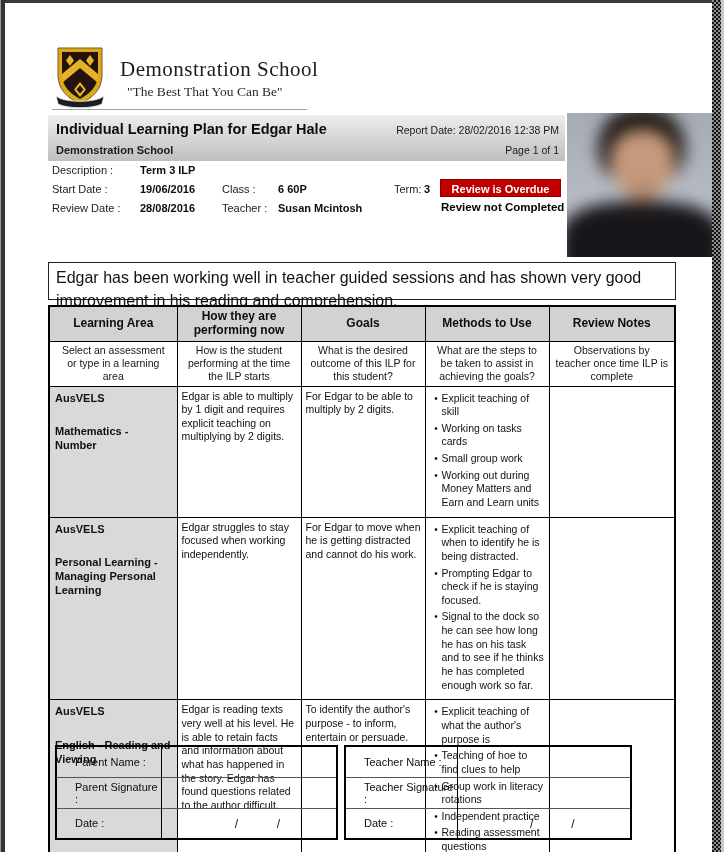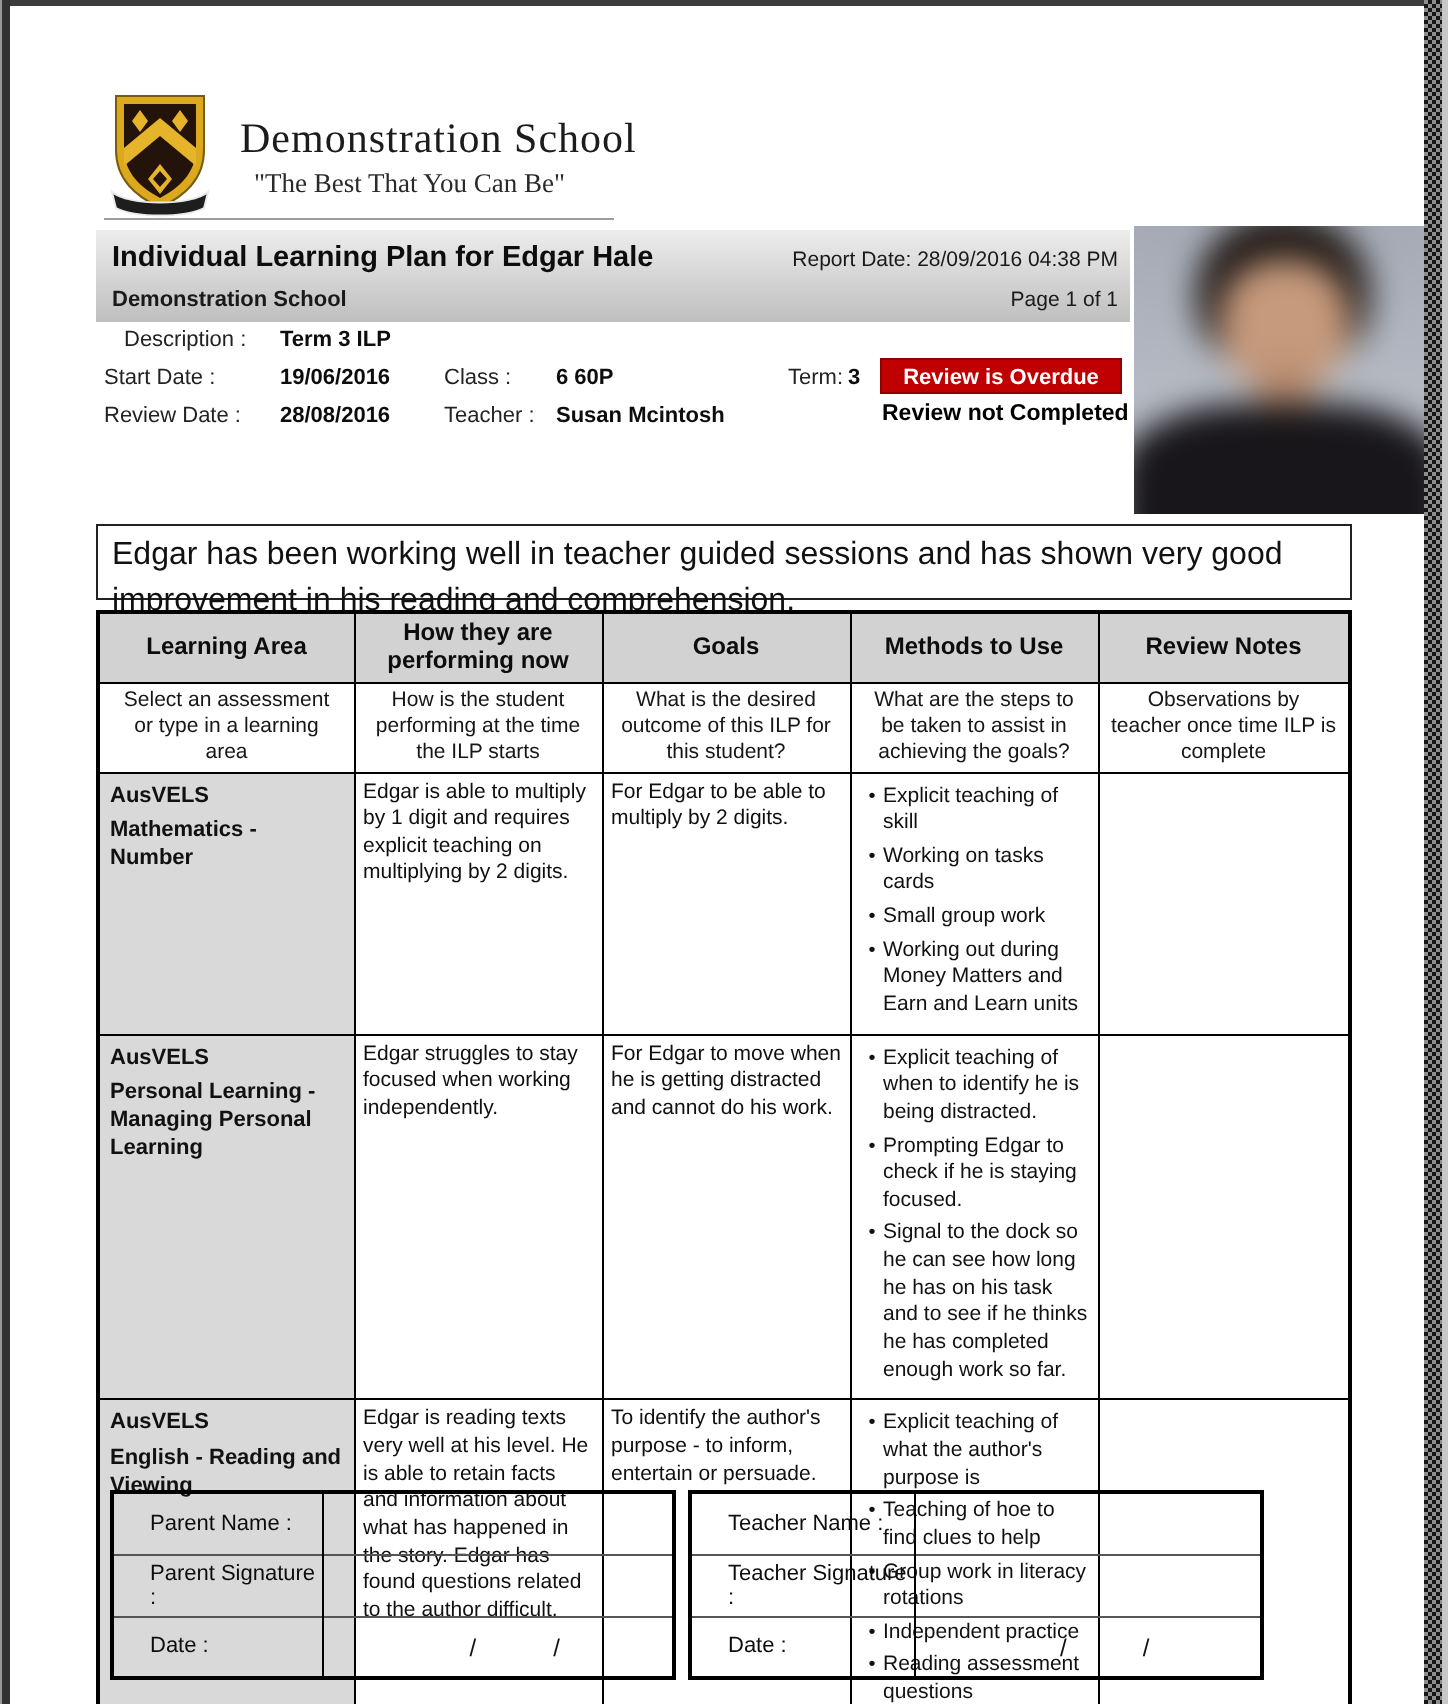--- a/index.html
+++ b/index.html
@@ -56,21 +56,21 @@
 
   
   .ilp { position:absolute; left:48px; top:305px; }
   table.ilp-t { border-collapse:collapse; table-layout:fixed; width:628px; border:2px solid #000; }
   table.ilp-t th, table.ilp-t td { border:1px solid #000; vertical-align:top; }
   th.main { height:35px; background:#d2d2d2; font-size:12px; font-weight:bold; text-align:center;
             vertical-align:middle !important; padding:2px 4px; line-height:1.15; color:#0d0d0d; }
   th.hint { height:45px; background:#fff; font-weight:normal; font-size:10.5px; text-align:center;
             vertical-align:middle !important; padding:2px 6px; line-height:1.25; color:#161616; }
   td.c-area { background:#d9d9d9; font-size:11px; font-weight:bold; padding:5px 5px; line-height:1.25; }
-  td.c-area .area-name { margin-top:4px; }
+  td.c-area .area-name { margin-top:20px; }
   td.c-text { font-size:10.5px; padding:3px 4px; line-height:1.3; color:#0f0f0f; }
   td.c-methods { font-size:10.5px; padding:5px 3px 4px 5px; line-height:1.3; }
   .bullet-item { display:flex; margin-bottom:3px; }
   .bullet-dot { width:11px; flex:0 0 11px; text-align:center; font-size:10px; line-height:1.3; }
   .bullet-text { flex:1; }
   tr.h1 td { height:73px; } tr.h2 td { height:139px; } tr.h3 td { height:138px; }
 
   
   .sig { position:absolute; top:745px; }
   .sig-parent { left:55px; }
@@ -102,27 +102,27 @@
       <path d="M32 40.5 L35.5 44.5 L32 48.5 L28.5 44.5 Z" fill="#23130a"></path>
       <path d="M8 51 C16 58 48 58 56 51 L54 59 C44 64 20 64 10 59 Z" fill="#1d1d1d" stroke="#e9e9e9" stroke-width="0.9"></path>
     </svg>
   </div>
   <div class="school-name">Demonstration School</div>
   <div class="tagline">"The Best That You Can Be"</div>
   <div class="head-rule"></div>
 
   <div class="title-bar">
     <div class="rpt-title">Individual Learning Plan for Edgar Hale</div>
-    <div class="rpt-date">Report Date: 28/09/2016 04:38 PM</div>
+    <div class="rpt-date">Report Date: 28/02/2016 12:38 PM</div>
     <div class="rpt-school">Demonstration School</div>
     <div class="rpt-page">Page 1 of 1</div>
   </div>
 
   <div class="details">
-    <span class="lbl" style="left:14px;top:1px">Description :</span>
+    <span class="lbl" style="left:4px;top:1px">Description :</span>
     <span class="val" style="left:92px;top:1px">Term 3 ILP</span>
 
     <span class="lbl" style="left:4px;top:20px">Start Date :</span>
     <span class="val" style="left:92px;top:20px">19/06/2016</span>
     <span class="lbl" style="left:174px;top:20px">Class :</span>
     <span class="val" style="left:230px;top:20px">6 60P</span>
     <span class="lbl" style="left:346px;top:20px">Term:</span>
     <span class="val" style="left:376px;top:20px">3</span>
 
     <span class="lbl" style="left:4px;top:39px">Review Date :</span>

